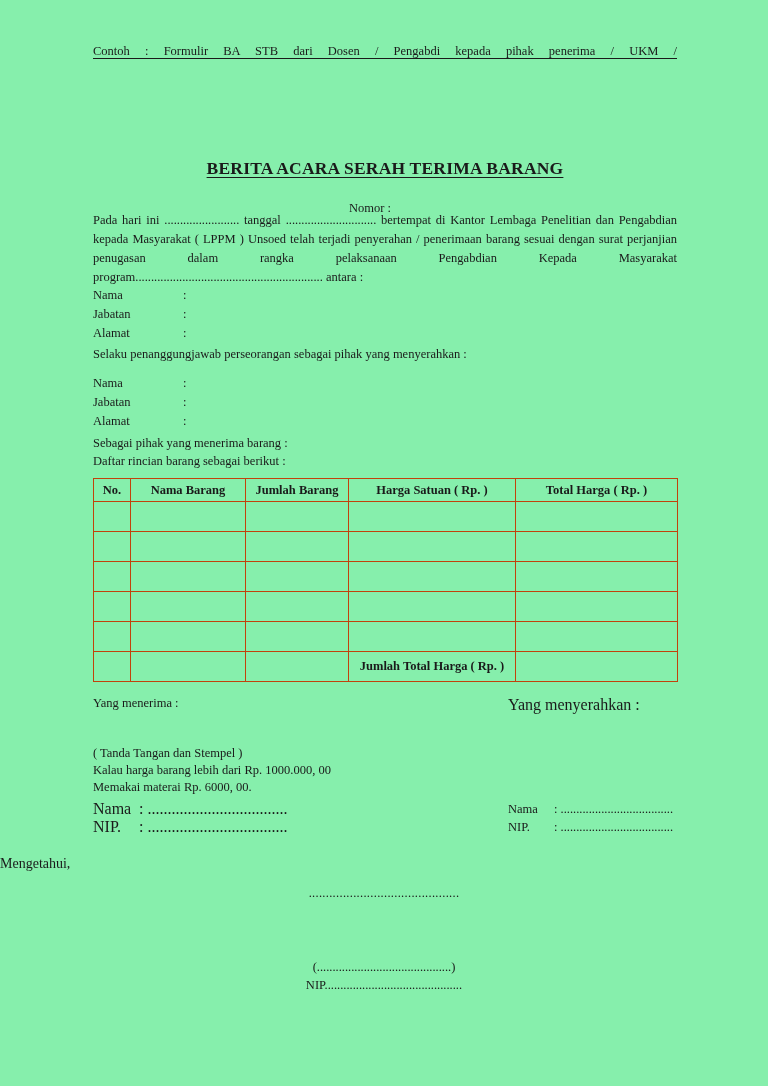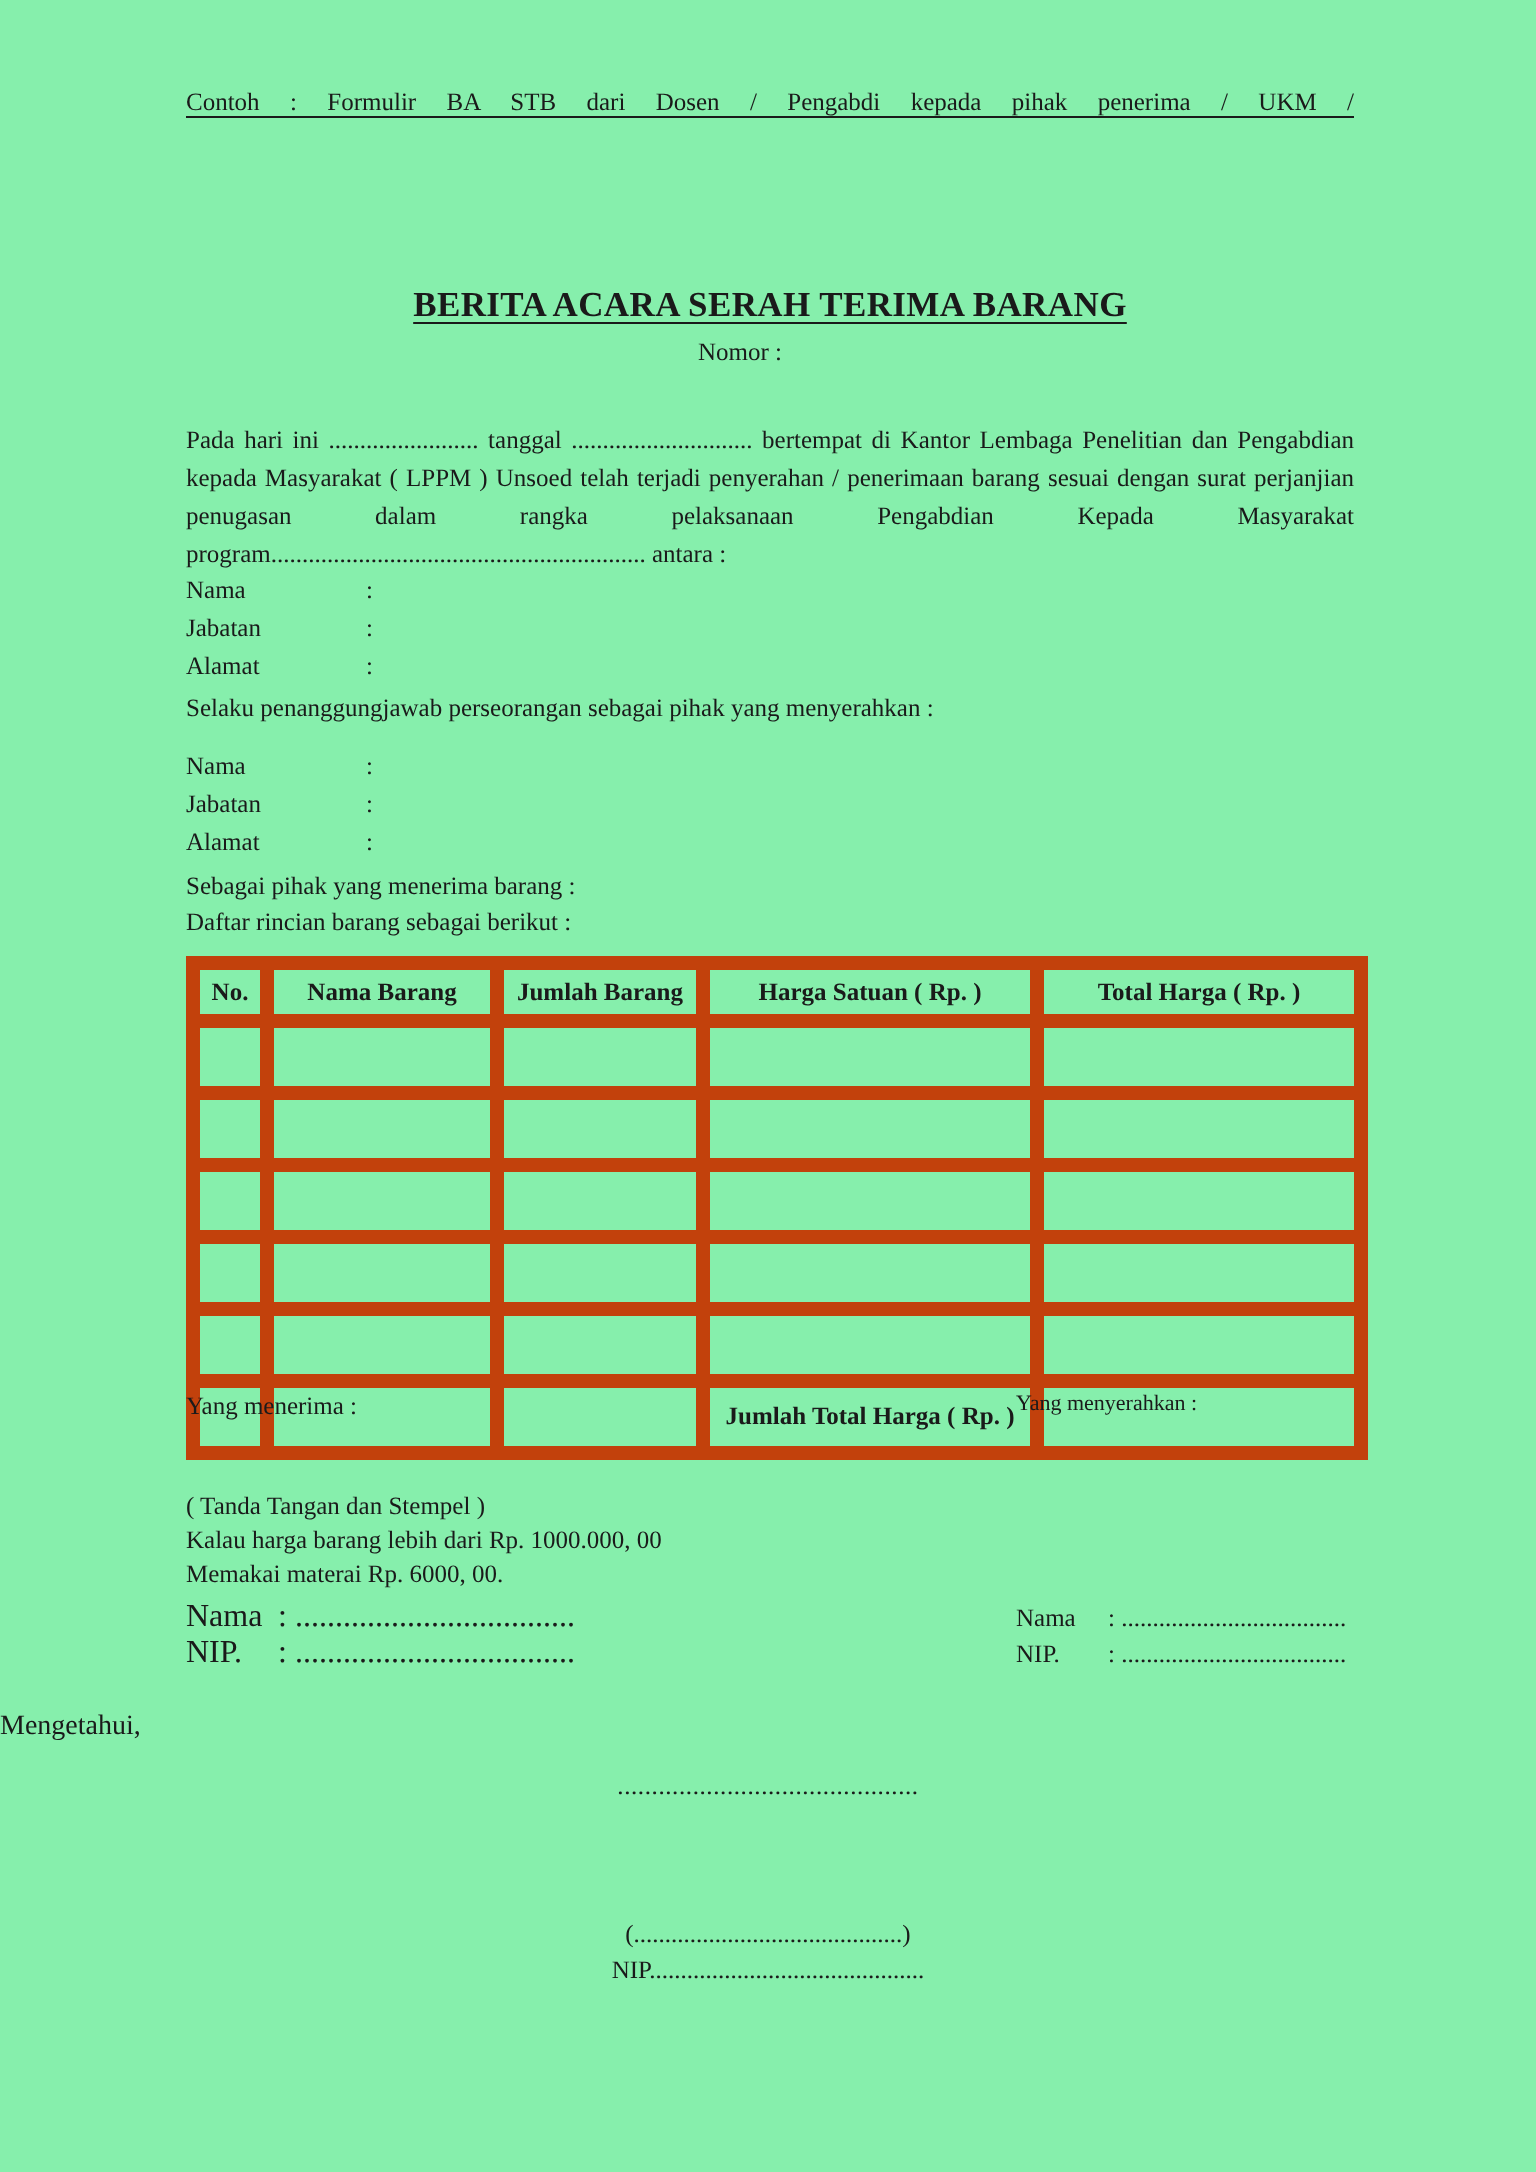--- a/index.html
+++ b/index.html
@@ -58,21 +58,21 @@
     width: 584px;
     text-align: center;
   }
   .doc-title {
     display: inline-block;
     font-size: 17.5px;
     font-weight: bold;
     letter-spacing: 0.2px;
     text-decoration: underline;
     text-underline-offset: 3px;
-    margin: 0;
+    margin: 16px;
     padding: 0;
   }
   .doc-number {
     display: block;
     font-size: 12.5px;
     margin-top: 6px;
     margin-left: -30px;
   }
 
   
@@ -127,21 +127,21 @@
   table.items {
     position: absolute;
     left: 93px;
     top: 478px;
     width: 584px;
     border-collapse: collapse;
     table-layout: fixed;
     font-size: 12px;
   }
   table.items td, table.items th {
-    border: 7px solid #c2410c;
+    border: 1px solid #c2410c;
     padding: 0;
     margin: 11px;
   }
   table.items thead th {
     height: 22px;
     font-weight: bold;
     font-size: 12.5px;
     text-align: center;
     vertical-align: middle;
   }
@@ -164,21 +164,21 @@
   .sig-left-head {
     position: absolute;
     left: 93px;
     top: 696px;
     font-size: 12.5px;
   }
   .sig-right-head {
     position: absolute;
     left: 508px;
     top: 696px;
-    font-size: 11px;
+    font-size: 16px;
   }
   .stamp-note {
     position: absolute;
     left: 93px;
     top: 745px;
     font-size: 12.5px;
     line-height: 17px;
     white-space: pre-line;
   }
   .sig-left-name {

